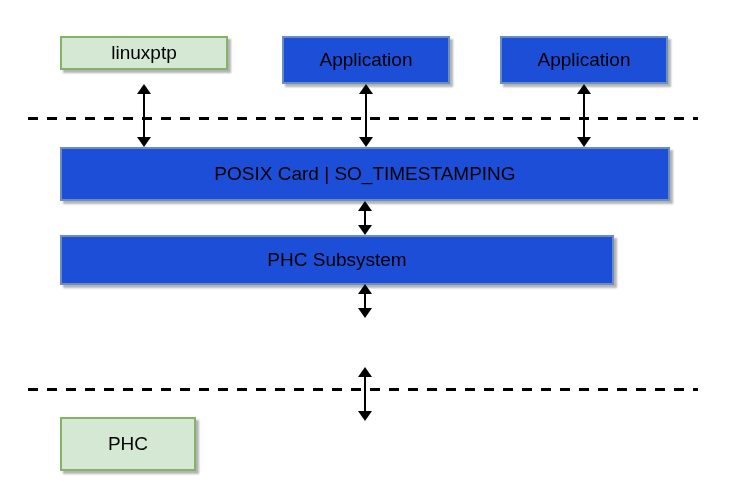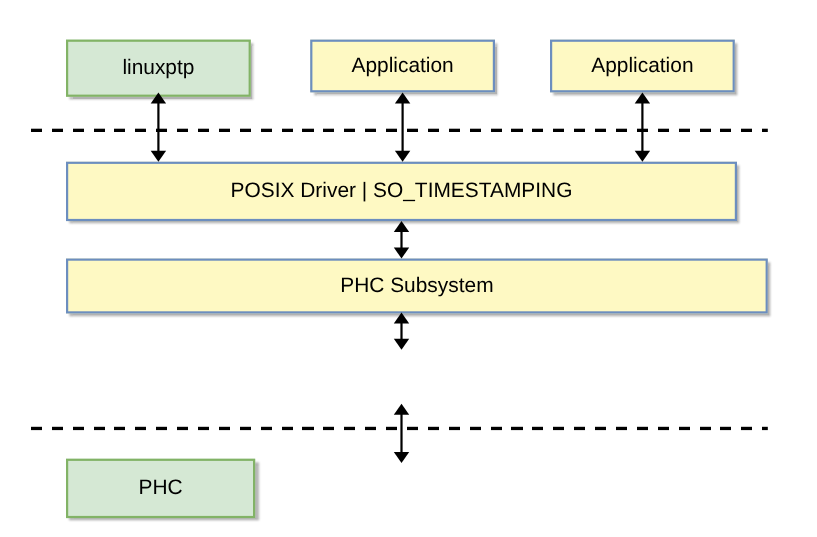--- a/index.html
+++ b/index.html
@@ -11,32 +11,32 @@
     overflow:hidden;
   }
   .box{
     position:absolute;
     box-sizing:border-box;
     display:flex;align-items:center;justify-content:center;
     font-size:19px;color:#000000;
     text-align:center;white-space:nowrap;
     box-shadow:3px 3px 2px rgba(0,0,0,0.30);
   }
-  .blue{background:#fef9c3;border:2px solid #6c8ebf;}
+  .blue{background:#1d4ed8;border:2px solid #6c8ebf;}
   .green{background:#d5e8d4;border:2px solid #82b366;}
 
   
-  .b-linuxptp {left:60px;  top:36px;  width:168px; height:52px;}
+  .b-linuxptp {left:60px;  top:36px;  width:168px; height:34px;}
   .b-app1     {left:282px; top:36px;  width:168px; height:48px;}
   .b-app2     {left:500px; top:36px;  width:168px; height:48px;}
   .b-posix    {left:60px;  top:147px; width:610px; height:54px;}
-  .b-phcsub   {left:60px;  top:235px; width:638px; height:50px;}
+  .b-phcsub   {left:60px;  top:235px; width:554px; height:50px;}
   .b-clockdrv {left:60px;  top:318px; width:610px; height:50px;}
   .b-netcard  {left:60px;  top:421px; width:610px; height:46px; z-index:1;}
-  .b-phc      {left:60px;  top:417px; width:172px; height:54px; z-index:2;}
+  .b-phc      {left:60px;  top:417px; width:136px; height:54px; z-index:2;}
 
   
   .dashline{
     position:absolute;left:28px;width:670px;height:3px;
     background:repeating-linear-gradient(to right,#000000 0,#000000 10px,transparent 10px,transparent 19px);
   }
   .dash-top{top:117px;}
   .dash-bottom{top:388px;}
 
   
@@ -73,21 +73,21 @@
     <span>linuxptp</span>
   </div>
   <div class="box blue b-app1">
     <span>Application</span>
   </div>
   <div class="box blue b-app2">
     <span>Application</span>
   </div>
 
   <div class="box blue b-posix">
-    <span>POSIX Driver | SO_TIMESTAMPING</span>
+    <span>POSIX Card | SO_TIMESTAMPING</span>
   </div>
   <div class="box blue b-phcsub">
     <span>PHC Subsystem</span>
   </div>
 
   <div class="box green b-phc">
     <span>PHC</span>
   </div>
 
   <div class="arrow a1">

